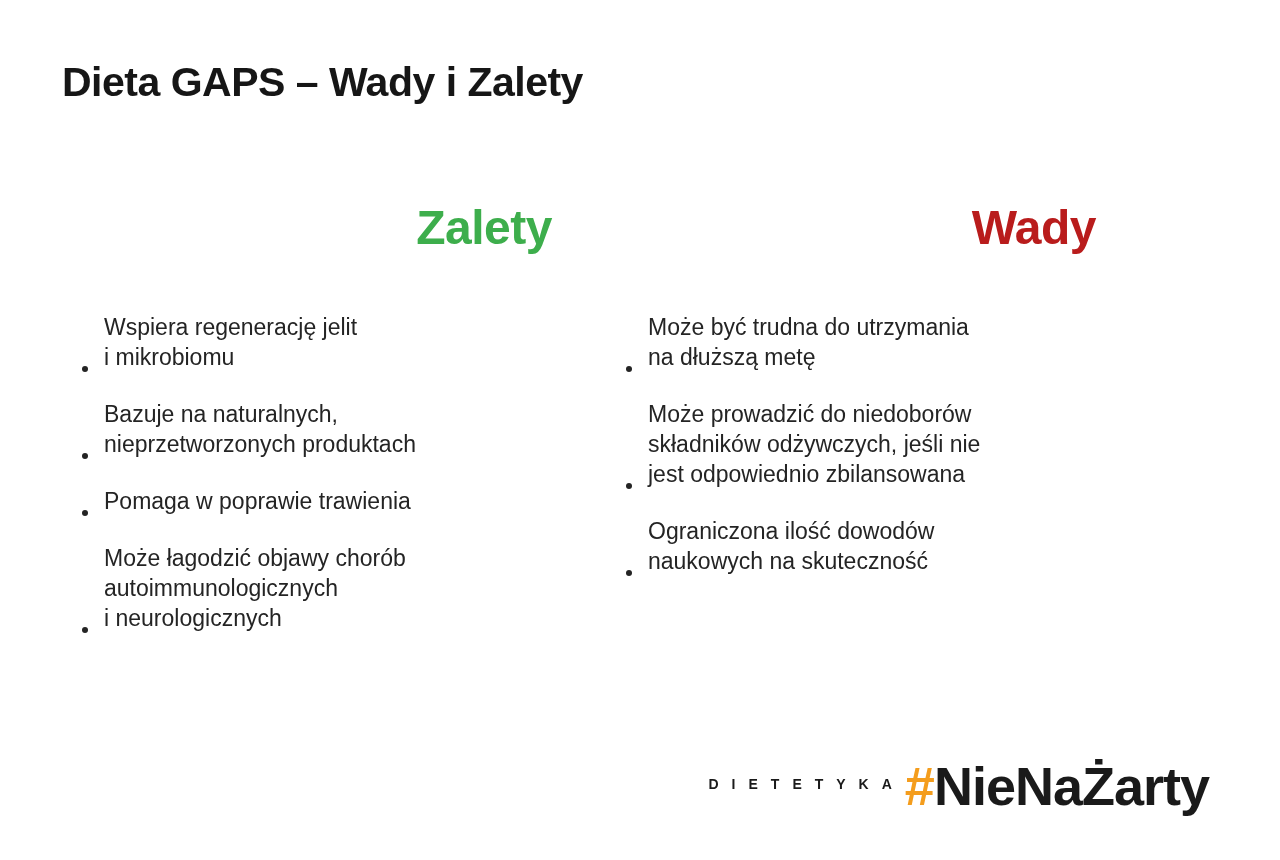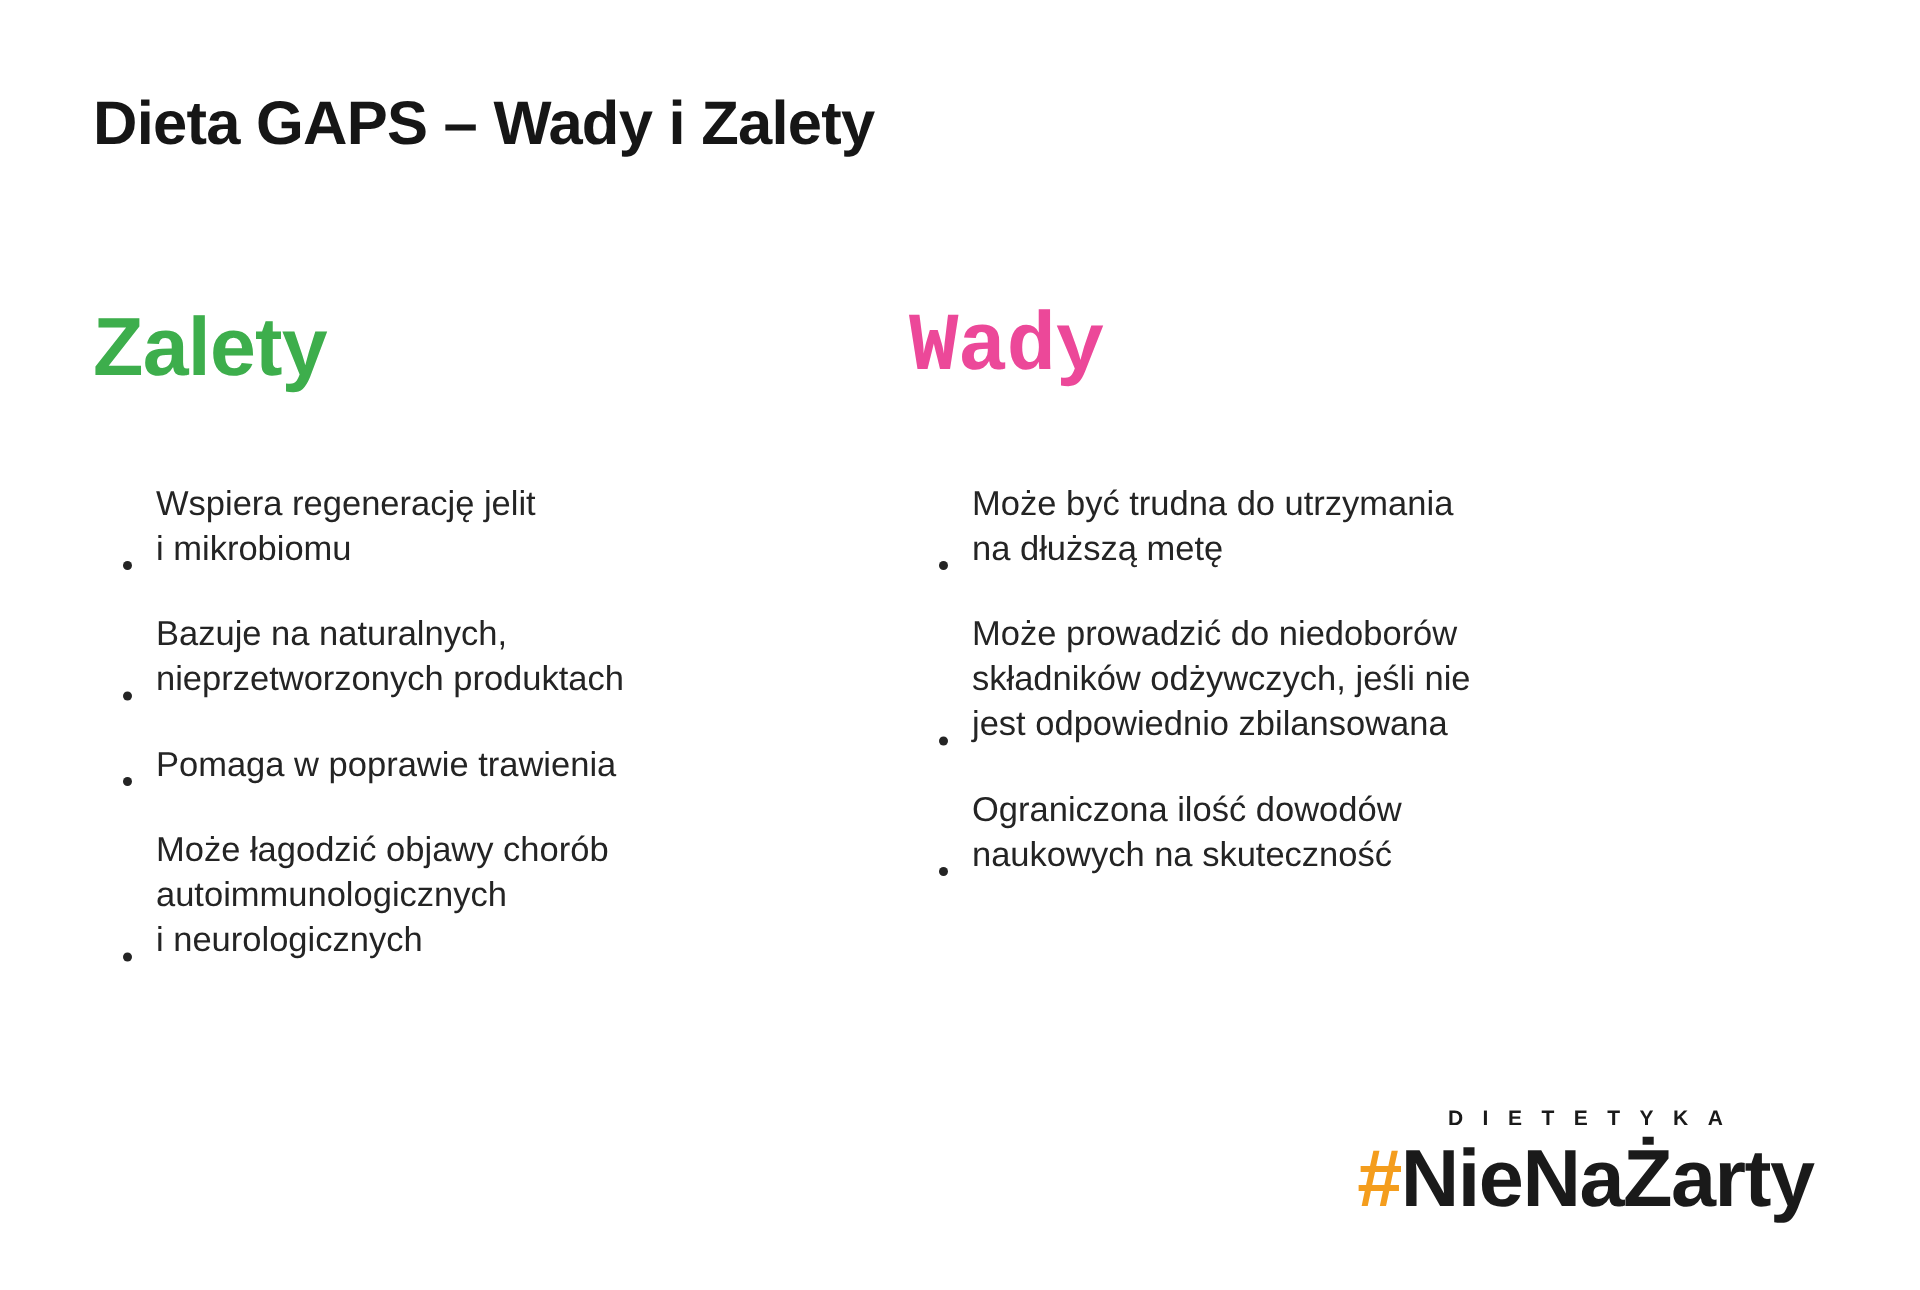--- a/index.html
+++ b/index.html
@@ -27,27 +27,28 @@
     color: #161616;
   }
   .col {
     position: absolute;
     top: 200px;
     width: 490px;
   }
   .col-zalety { left: 62px; }
   .col-wady { left: 606px; }
   .heading {
-    font-size: 55px;
+    font-size: 48px;
     line-height: 1.15;
     font-weight: 800;
     letter-spacing: -0.5px;
+    text-align: right;
   }
   .heading-green { color: #3dae4c; }
-  .heading-red { color: #ec4899; font-family: Liberation Mono, monospace; }
+  .heading-red { color: #b91c1c; }
   .bullets {
     list-style: none;
     margin-top: 57px;
   }
   .bullets li {
     display: flex;
     align-items: flex-end;
     margin-bottom: 27px;
     font-size: 23px;
     line-height: 30px;
@@ -62,21 +63,21 @@
     margin: 12px 16px 0 20px;
   }
   .li-text {
     white-space: pre-line;
   }
   .logo {
     position: absolute;
     right: 71px;
     bottom: 44px;
     display: flex;
-    flex-direction: column;
+    flex-direction: row;
     align-items: center;
   }
   .logo-tagline {
     font-size: 14px;
     font-weight: 700;
     letter-spacing: 13px;
     text-indent: 13px;
     color: #1a1a1a;
     margin-bottom: 4px;
   }

